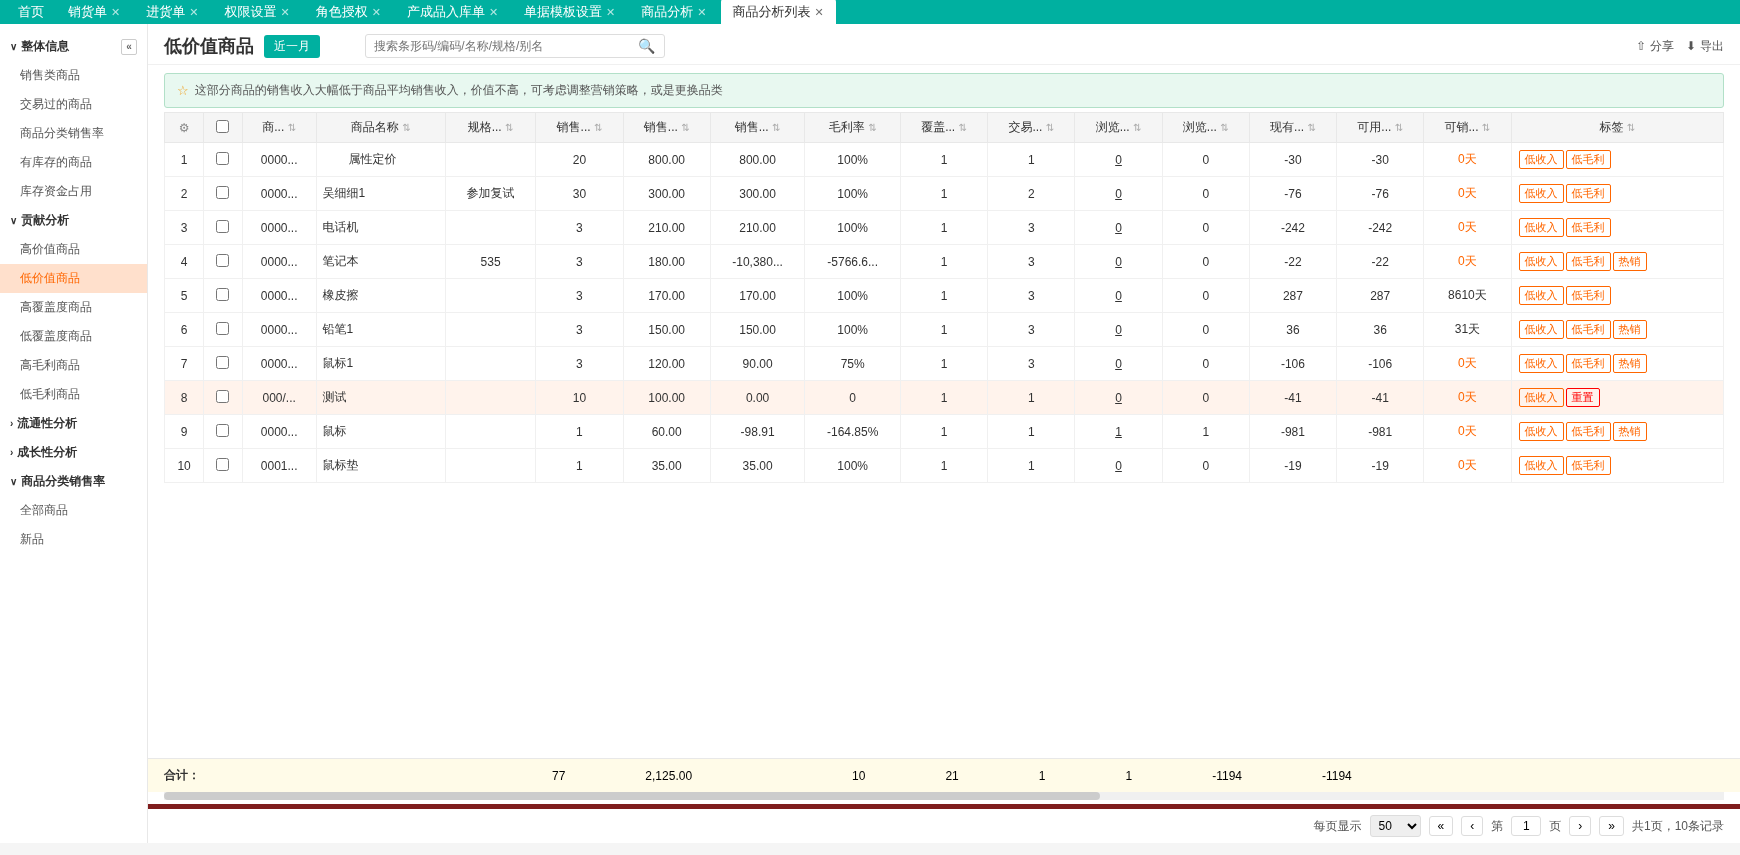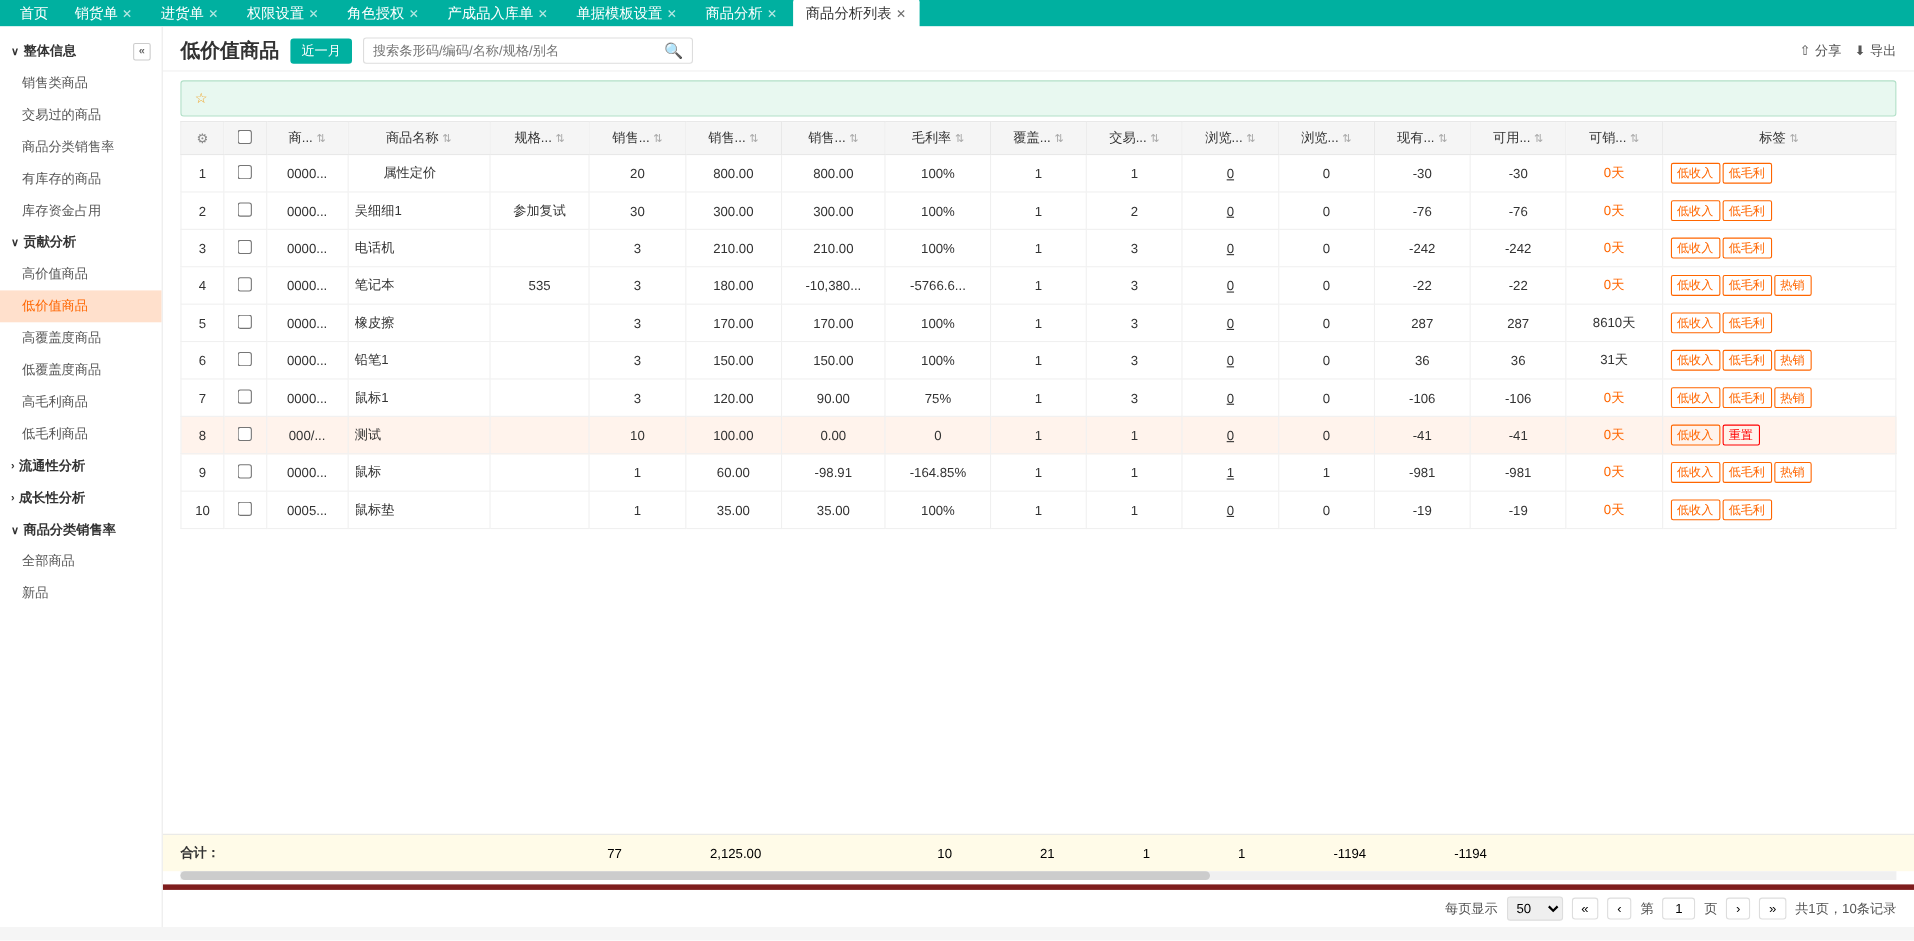--- a/index.html
+++ b/index.html
@@ -109,20 +109,21 @@
     }
     .search-box {
       display: flex;
       align-items: center;
       border: 1px solid #ddd;
       border-radius: 3px;
       padding: 3px 8px;
       gap: 4px;
       flex: 1;
       max-width: 300px;
+      margin-left: 35px;
     }
     .search-box input {
       border: none;
       outline: none;
       font-size: 12px;
       color: #999;
       width: 100%;
     }
     .search-icon { color: #f60; font-size: 14px; }
     .header-actions {
@@ -331,20 +332,21 @@
         </div>
         <div class="action-btn">
           <span>⬇</span>
           <span>导出</span>
         </div>
       </div>
     </div>
 
     <div class="info-bar">
       <span class="info-icon">☆</span>
+      <span>这部分商品的销售收入大幅低于商品平均销售收入，价值不高，可考虑调整营销策略，或是更换品类</span>
     </div>
 
     <div class="table-container">
       <table>
         <thead>
           <tr>
             <th><span class="settings-col">⚙</span></th>
             <th><input type="checkbox" style=""></th>
             <th>商... <span class="sort-icon">⇅</span></th>
             <th>商品名称 <span class="sort-icon">⇅</span></th>
@@ -531,21 +533,21 @@
     <td><span class="underline">1</span></td>
     <td>1</td>
     <td>-981</td>
     <td>-981</td>
     <td><span class="zero-days">0天</span></td>
     <td style="text-align:left;"><span class="tag tag-low-income">低收入</span><span class="tag tag-low-margin">低毛利</span><span class="tag tag-hot">热销</span></td>
   </tr>
             <tr>
     <td>10</td>
     <td><input type="checkbox" style=""></td>
-    <td>0005...</td>
+    <td>0001...</td>
     <td style="text-align:left; cursor:pointer; color:#333;">鼠标垫</td>
     <td></td>
     <td>1</td>
     <td>35.00</td>
     <td>35.00</td>
     <td>100%</td>
     <td>1</td>
     <td>1</td>
     <td><span class="underline">0</span></td>
     <td>0</td>

